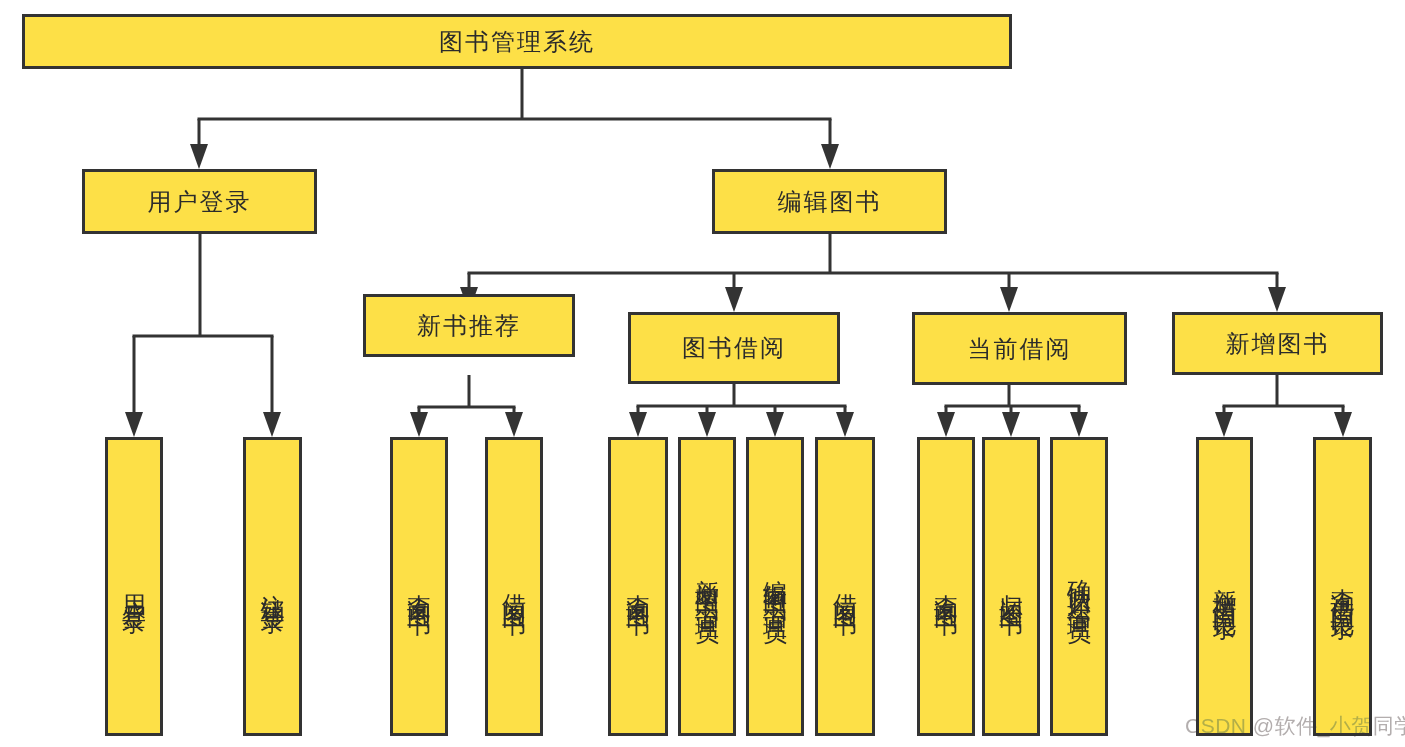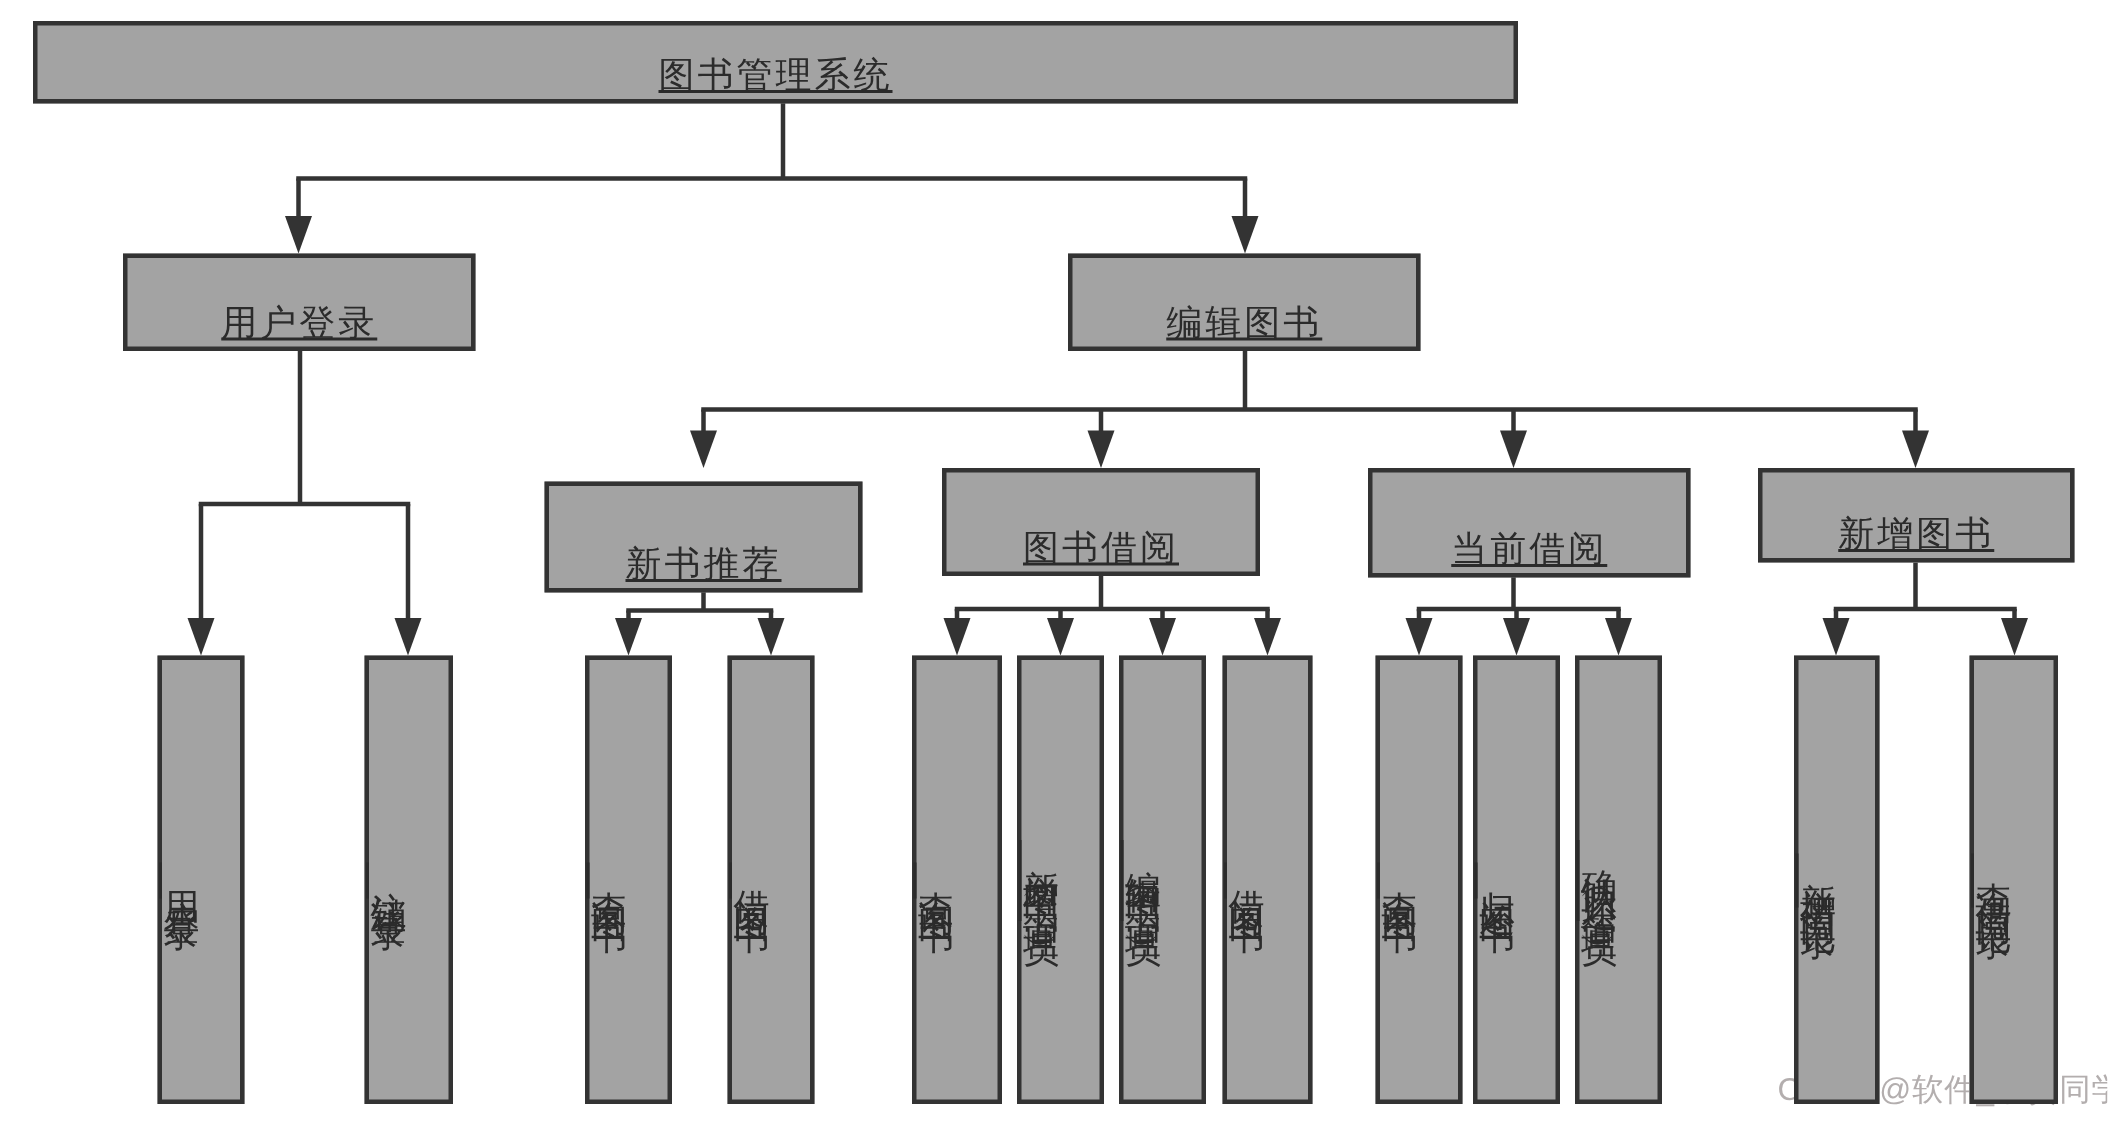--- a/index.html
+++ b/index.html
@@ -18,24 +18,23 @@
     font-family:"Liberation Sans","DejaVu Sans",sans-serif;
     color:var(--text);
   }
   .connector-layer{position:absolute;left:0;top:0;width:1405px;height:747px;}
   .connector-layer path{stroke:var(--line);stroke-width:3;fill:none;}
   .connector-layer polygon{fill:var(--line);stroke:none;}
   .node{
     position:absolute;
     box-sizing:border-box;
     border:3px solid var(--box-border);
-    background:#a3a3a3;
-    display:flex;align-items:flex-end;justify-content:center;
+    background:#fde047;
+    display:flex;align-items:center;justify-content:center;
     text-align:center;
-    text-decoration:underline;
   }
   .h-node{font-size:24px;letter-spacing:2px;}
   .leaf{
     writing-mode:vertical-rl;
     font-size:24px;
     letter-spacing:6px;
     line-height:1;
   }
   .watermark{
     position:absolute;
@@ -114,21 +113,21 @@
     <span>图书管理系统</span>
   </div>
 
   <div class="node h-node" style="left:82px;top:169px;width:235px;height:65px;">
     <span>用户登录</span>
   </div>
   <div class="node h-node" style="left:712px;top:169px;width:235px;height:65px;">
     <span>编辑图书</span>
   </div>
 
-  <div class="node h-node" style="left:363px;top:321px;width:212px;height:74px;">
+  <div class="node h-node" style="left:363px;top:294px;width:212px;height:63px;">
     <span>新书推荐</span>
   </div>
   <div class="node h-node" style="left:628px;top:312px;width:212px;height:72px;">
     <span>图书借阅</span>
   </div>
   <div class="node h-node" style="left:912px;top:312px;width:215px;height:73px;">
     <span>当前借阅</span>
   </div>
   <div class="node h-node" style="left:1172px;top:312px;width:211px;height:63px;">
     <span>新增图书</span>

